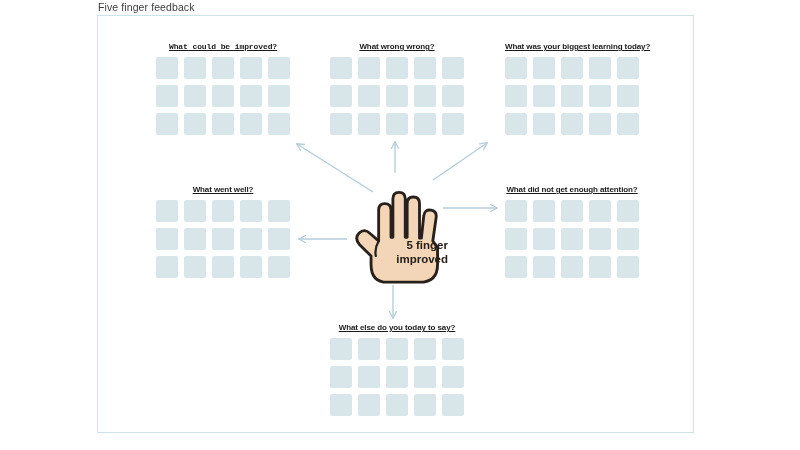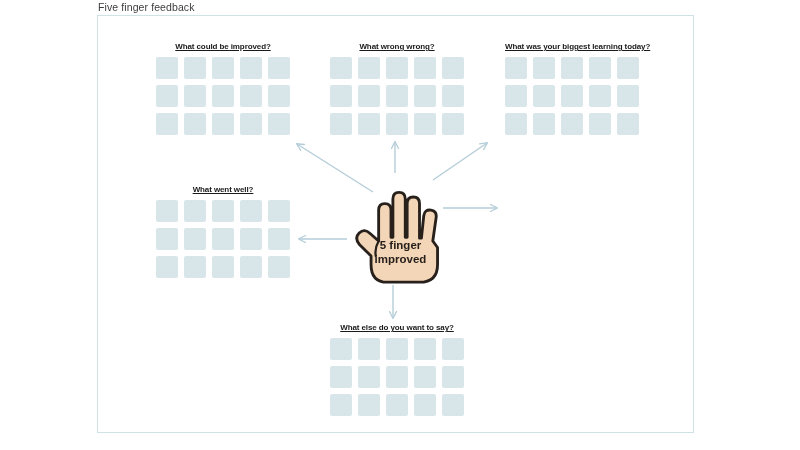--- a/index.html
+++ b/index.html
@@ -69,21 +69,21 @@
     grid-auto-rows: 22px;
     gap: 6px;
     justify-content: center;
   }
   .slot {
     width: 22px; height: 22px;
     border-radius: 2px;
     background: var(--note-slot, #d8e6ea);
   }
 
-  .s-improved  { left: 58px;  top: 24px; }
+  .s-improved  { left: 58px;  top: 24px; font-family: Liberation Mono, monospace; }
   .s-wrong     { left: 232px; top: 24px; }
   .s-learning  { left: 407px; top: 24px; }
   .s-well      { left: 58px;  top: 167px; }
   .s-attention { left: 407px; top: 167px; }
   .s-else      { left: 232px; top: 305px; }
 
   .hand {
     position: absolute;
     left: 255px; top: 166px;
     width: 95px; height: 103px;
@@ -99,21 +99,21 @@
   .hand-crease {
     fill: none;
     stroke: var(--hand-outline, #27201b);
     stroke-width: 2.4;
     stroke-linecap: round;
   }
   .hand-text {
     position: absolute;
     left: 0; top: 56px;
     width: 100%;
-    text-align: center;
+    text-align: right;
     font-size: 11.5px;
     font-weight: bold;
     line-height: 14px;
     color: var(--hand-outline, #27201b);
   }
   .hand-text span { display: block; }
 </style>
 </head>
 <body>
 
@@ -214,23 +214,43 @@
           <div class="slot"></div>
           <div class="slot"></div>
           <div class="slot"></div>
           <div class="slot"></div>
           <div class="slot"></div>
           <div class="slot"></div>
           <div class="slot"></div>
         </div>
     </div>
 
+    <div class="section s-attention">
+      <span class="section-label">What did not get enough attention?</span>
+      <div class="slots">
+          <div class="slot"></div>
+          <div class="slot"></div>
+          <div class="slot"></div>
+          <div class="slot"></div>
+          <div class="slot"></div>
+          <div class="slot"></div>
+          <div class="slot"></div>
+          <div class="slot"></div>
+          <div class="slot"></div>
+          <div class="slot"></div>
+          <div class="slot"></div>
+          <div class="slot"></div>
+          <div class="slot"></div>
+          <div class="slot"></div>
+          <div class="slot"></div>
+        </div>
+    </div>
 
     <div class="section s-else">
-      <span class="section-label">What else do you want to say?</span>
+      <span class="section-label">What else do you today to say?</span>
       <div class="slots">
           <div class="slot"></div>
           <div class="slot"></div>
           <div class="slot"></div>
           <div class="slot"></div>
           <div class="slot"></div>
           <div class="slot"></div>
           <div class="slot"></div>
           <div class="slot"></div>
           <div class="slot"></div>

